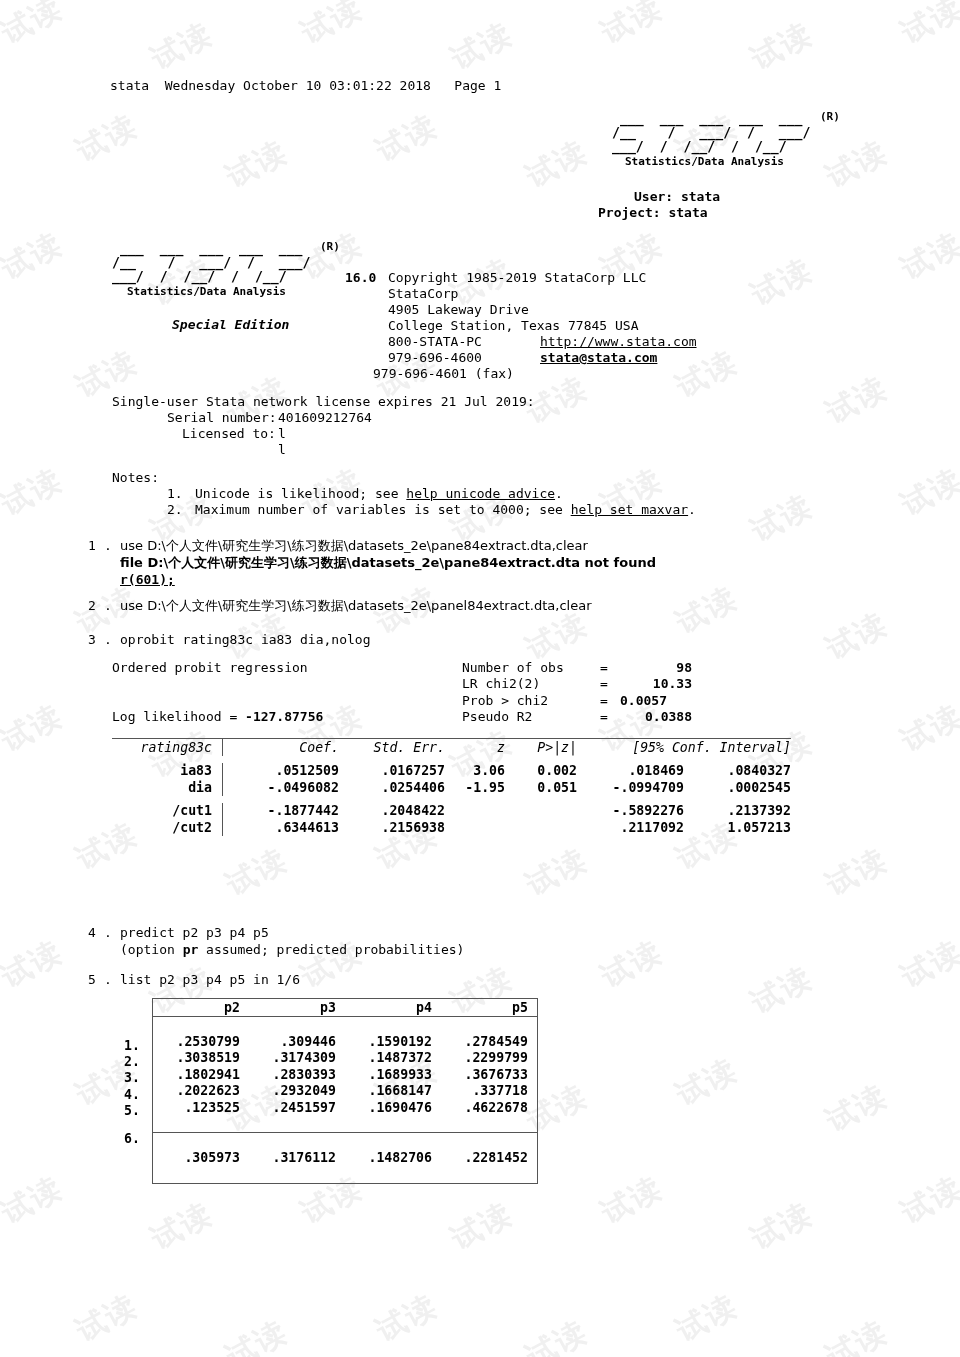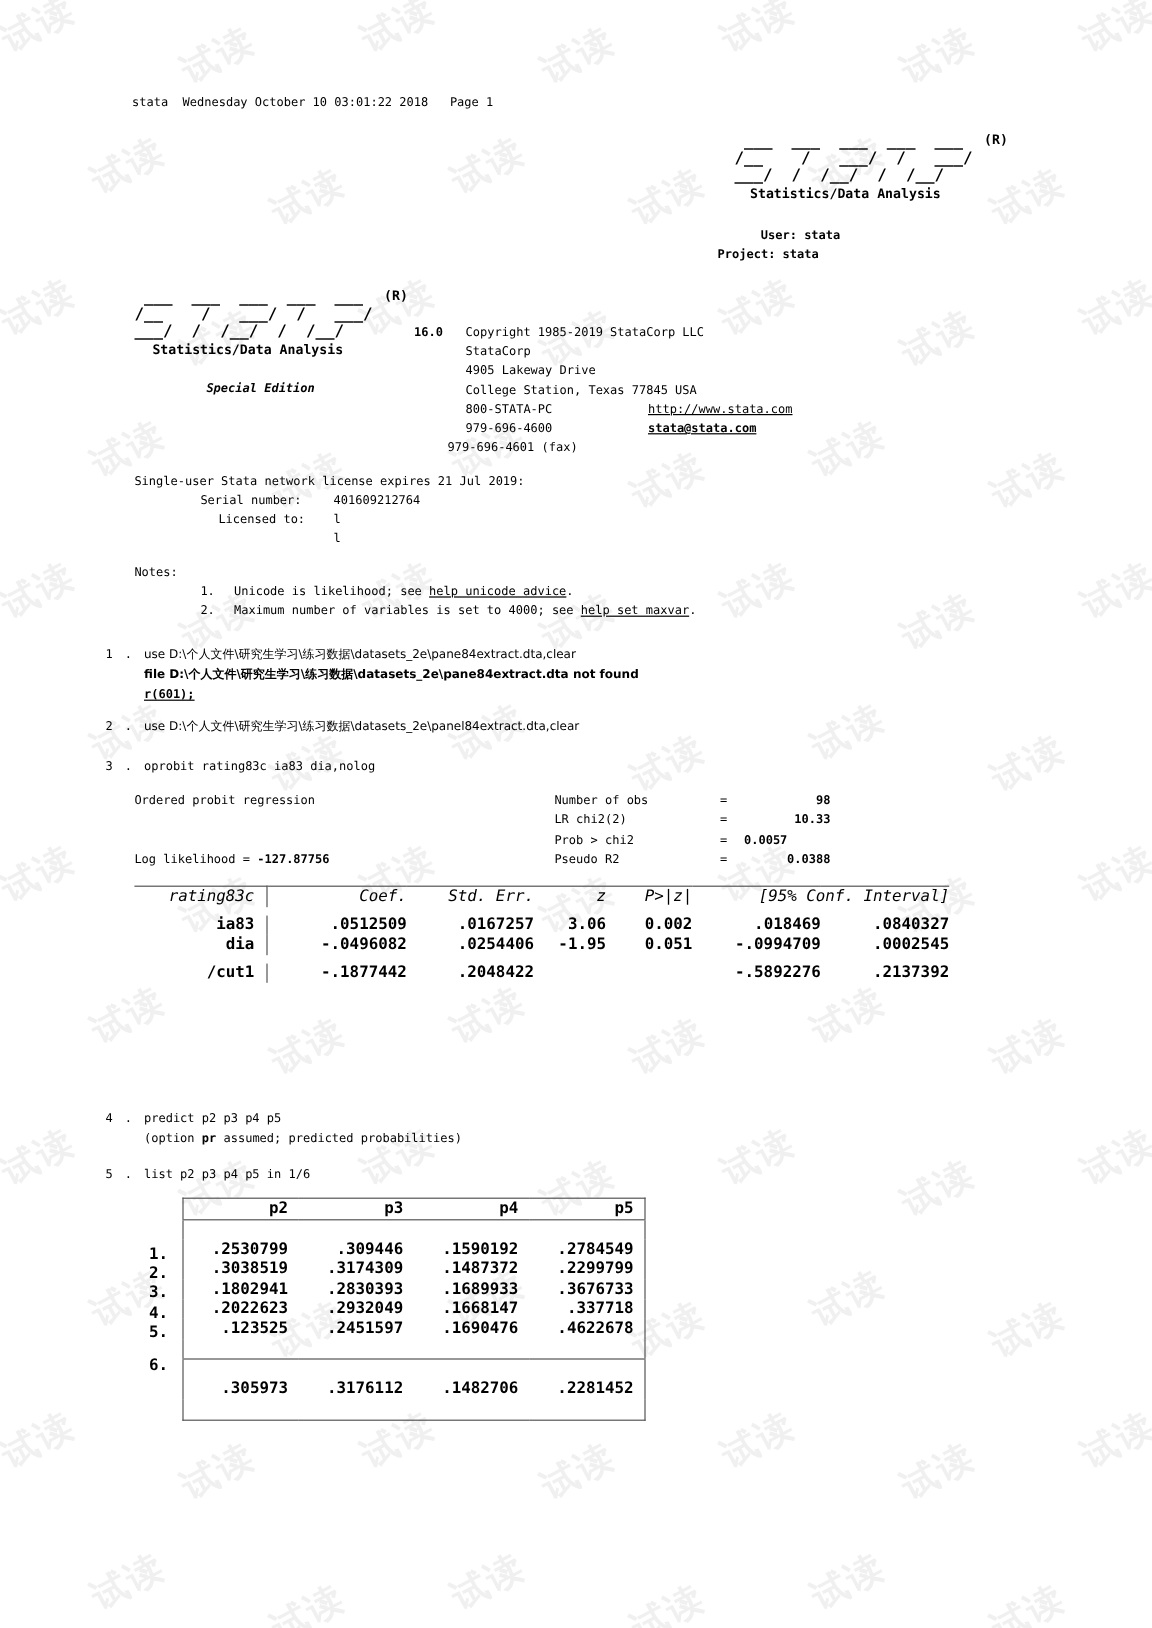--- a/index.html
+++ b/index.html
@@ -38,21 +38,21 @@
 
   
   #page {
     position: absolute;
     inset: 0;
     z-index: 1;
   }
   .abs { position: absolute; white-space: pre; }
 
   .mono   { font-family: "DejaVu Sans Mono", "Liberation Mono", monospace; }
-  .fs13   { font-size: 10px; line-height: 16.5px; }
+  .fs13   { font-size: 13px; line-height: 16.5px; }
   .b      { font-weight: 700; }
   .i      { font-style: italic; }
   .u      { text-decoration: underline; }
   .cn     { font-family: "DejaVu Sans", "Liberation Sans", sans-serif; }
 
   .logo {
     font-family: "DejaVu Sans Mono", "Liberation Mono", monospace;
     font-size: 13.2px;
     line-height: 14px;
     font-weight: 700;
@@ -322,20 +322,29 @@
     </tr>
     <tr>
       <td class="ra vbar pad-r">/cut1</td>
       <td class="ra pad-l">-.1877442</td>
       <td class="ra pad-l">.2048422</td>
       <td class="ra pad-l"></td>
       <td class="ra pad-l"></td>
       <td class="ra pad-l">-.5892276</td>
       <td class="ra pad-l">.2137392</td>
     </tr>
+    <tr>
+      <td class="ra vbar pad-r">/cut2</td>
+      <td class="ra pad-l">.6344613</td>
+      <td class="ra pad-l">.2156938</td>
+      <td class="ra pad-l"></td>
+      <td class="ra pad-l"></td>
+      <td class="ra pad-l">.2117092</td>
+      <td class="ra pad-l">1.057213</td>
+    </tr>
     <tr class="spacer rule-mid">
       <td></td><td></td><td></td><td></td><td></td><td></td><td></td>
     </tr>
   </tbody></table>
 
   <div>
     <div class="abs mono fs13" style="left:88px; top:925px;">4</div>
     <div class="abs mono fs13" style="left:104px; top:925px;">.</div>
     <div class="abs mono fs13" style="left:120px; top:925px;">predict p2 p3 p4 p5</div>
     <div class="abs mono fs13" style="left:120px; top:942px;"><span>(option </span><span class="b">pr</span><span> assumed; predicted probabilities)</span></div>

